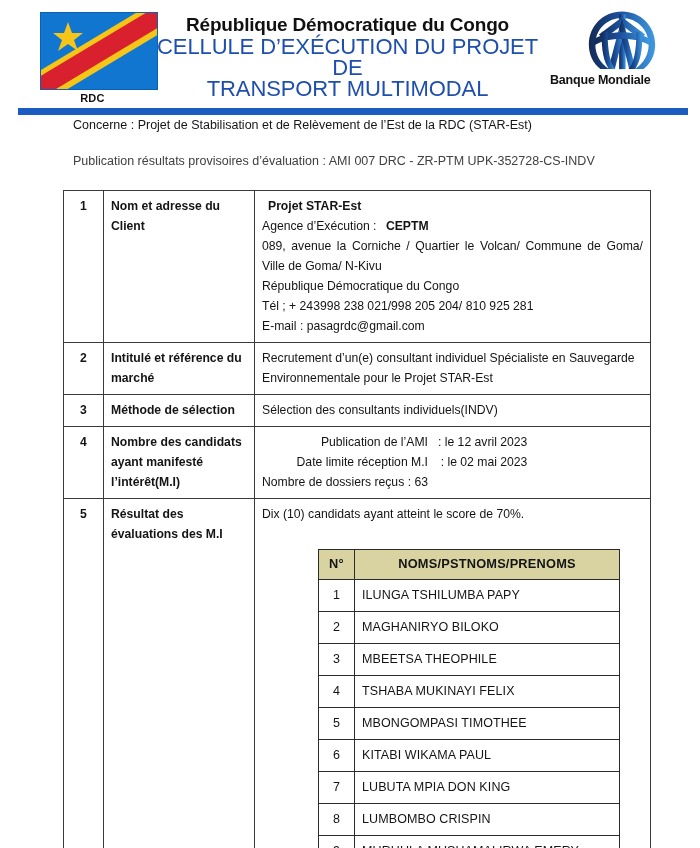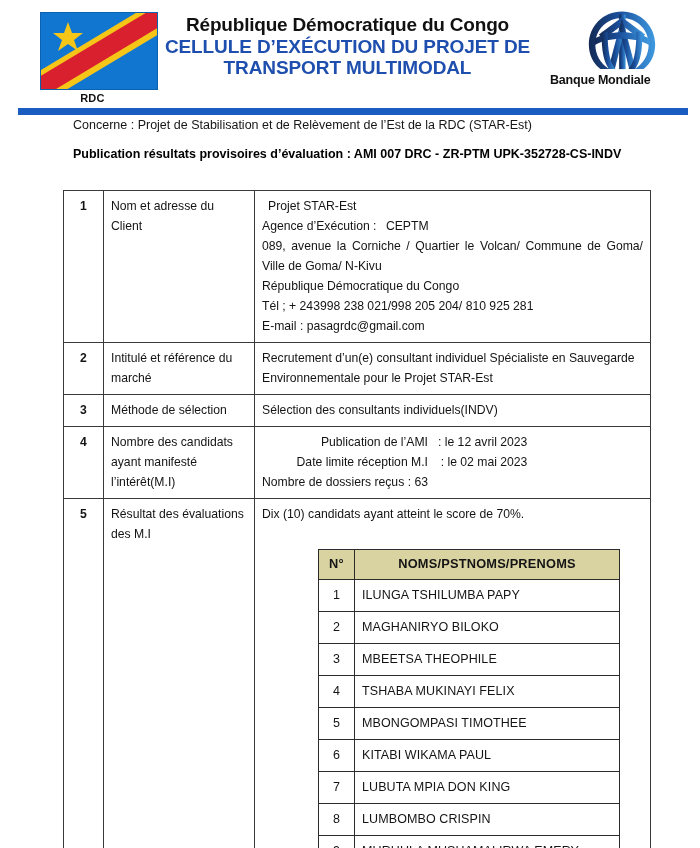--- a/index.html
+++ b/index.html
@@ -86,22 +86,22 @@
     padding-top: 13px;
   }
   .title-line1 {
     font-size: 19px;
     font-weight: bold;
     color: #111111;
     letter-spacing: -0.2px;
     line-height: 23px;
   }
   .title-line2, .title-line3 {
-    font-size: 19px;
-    font-weight: bold;
+    font-size: 22px;
+    font-weight: normal;
     color: #1f4fae;
     line-height: 21px;
     letter-spacing: -0.1px;
   }
 
   .wb-block {
     width: 150px;
     padding-top: 10px;
     text-align: left;
     padding-right: 6px;
@@ -137,23 +137,23 @@
     padding-top: 17px;
   }
   .line-concerne {
     font-size: 12.5px;
     line-height: 17px;
     color: #161616;
   }
   .line-concerne b { font-weight: normal; }
   .line-publication {
     font-size: 12.5px;
-    font-weight: bold;
-    margin-top: 13px;
-    color: #000000;
+    font-weight: normal;
+    margin-top: 20px;
+    color: #404040;
   }
 
   
   .main-table {
     position: absolute;
     left: 63px;
     top: 190px;
     width: 588px;
     border-collapse: collapse;
     table-layout: fixed;
@@ -167,32 +167,32 @@
     color: #141414;
   }
   .col-num {
     width: 25px;
     text-align: center;
     font-weight: bold;
     font-size: 12.5px;
   }
   .col-label {
     width: 136px;
-    font-weight: normal;
+    font-weight: bold;
   }
   .col-value { width: auto; }
 
   .cell-num-mid {
     vertical-align: middle;
     text-align: center;
     font-weight: bold;
   }
 
   .val-line { display: block; }
-  .val-line b { font-weight: normal; padding-left: 6px; }
+  .val-line b { font-weight: bold; padding-left: 6px; }
   .justified {
     text-align: justify;
     text-align-last: left;
   }
 
   .dates-grid {
     display: table;
     border-collapse: collapse;
   }
   .dates-row { display: table-row; }

